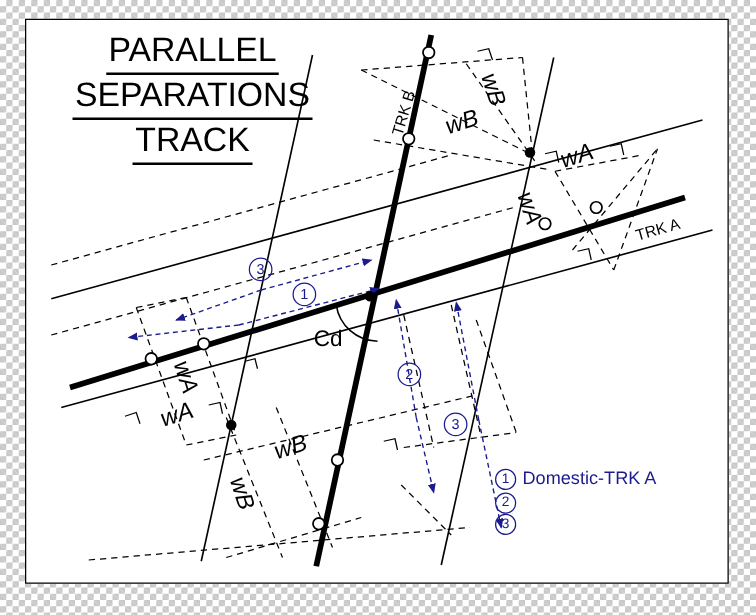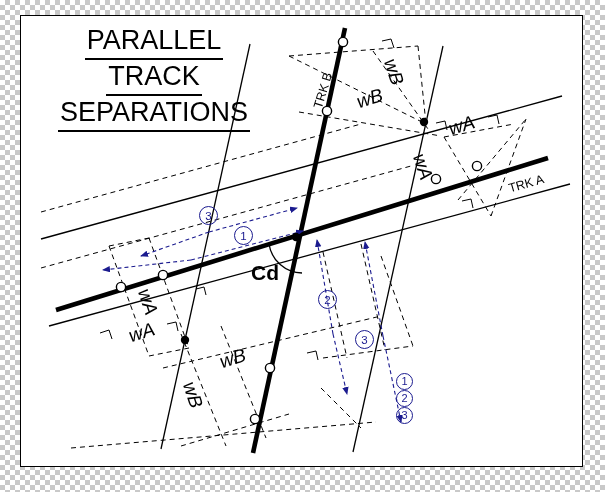--- a/index.html
+++ b/index.html
@@ -73,21 +73,21 @@
 
   .lbl{
     position:absolute;
     color:#000000;
     font-family:"Liberation Sans", sans-serif;
     white-space:nowrap;
     transform-origin:0 0;
   }
   .lbl-w{font-size:19px;font-style:italic;}
   .lbl-trk{font-size:12.5px;}
-  .lbl-cd{font-size:21px;font-weight:bold;}
+  .lbl-cd{font-size:18px;}
 </style>
 </head>
 <body>
 
 <div id="stage">
   <div id="canvas">
 
     <svg class="layer" viewBox="0 0 561 450">
       <defs>
         <marker id="arrBlue" markerWidth="9" markerHeight="9" refX="7" refY="3.2" orient="auto" markerUnits="userSpaceOnUse">
@@ -185,22 +185,22 @@
         <circle cx="275" cy="221" r="4.2" fill="#000000"></circle>
         <circle cx="403" cy="106" r="4.2" fill="#000000"></circle>
         <circle cx="164" cy="324" r="4.2" fill="#000000"></circle>
       </g>
 
       <path d="M 248,228 A 34 34 0 0 0 281,257" stroke="#000000" stroke-width="1.3" fill="none"></path>
     </svg>
 
     <div class="title-block">
       <span class="title-line"><span>PARALLEL</span></span>
+      <span class="title-line"><span>SEPARATIONS</span></span>
       <span class="title-line"><span>TRACK</span></span>
-      <span class="title-line"><span>SEPARATIONS</span></span>
     </div>
 
     <div class="lbl lbl-trk" style="left:486px;top:166px;transform:rotate(-16deg);">TRK A</div>
 
     <div class="lbl lbl-trk" style="left:290px;top:90px;transform:rotate(-73deg);">TRK B</div>
 
     <div class="lbl lbl-cd" style="left:230px;top:245px;">Cd</div>
 
     <div class="lbl lbl-w" style="left:133px;top:270px;transform:rotate(72deg);">wA</div>
     <div class="lbl lbl-w" style="left:105px;top:310px;transform:rotate(-17deg);">wA</div>
@@ -221,20 +221,21 @@
     <div class="mark" style="left:297px;top:274px;">
       <span class="circ">2</span>
     </div>
     <div class="mark" style="left:334px;top:314px;">
       <span class="circ">3</span>
     </div>
 
     <div class="legend">
       <div class="legend-row">
         <span class="legend-num">1</span>
+        <span>Domestic-TRK A</span>
       </div>
       <div class="legend-row">
         <span class="legend-num">2</span>
       </div>
       <div class="legend-row">
         <span class="legend-num">3</span>
       </div>
     </div>
 
   </div>

